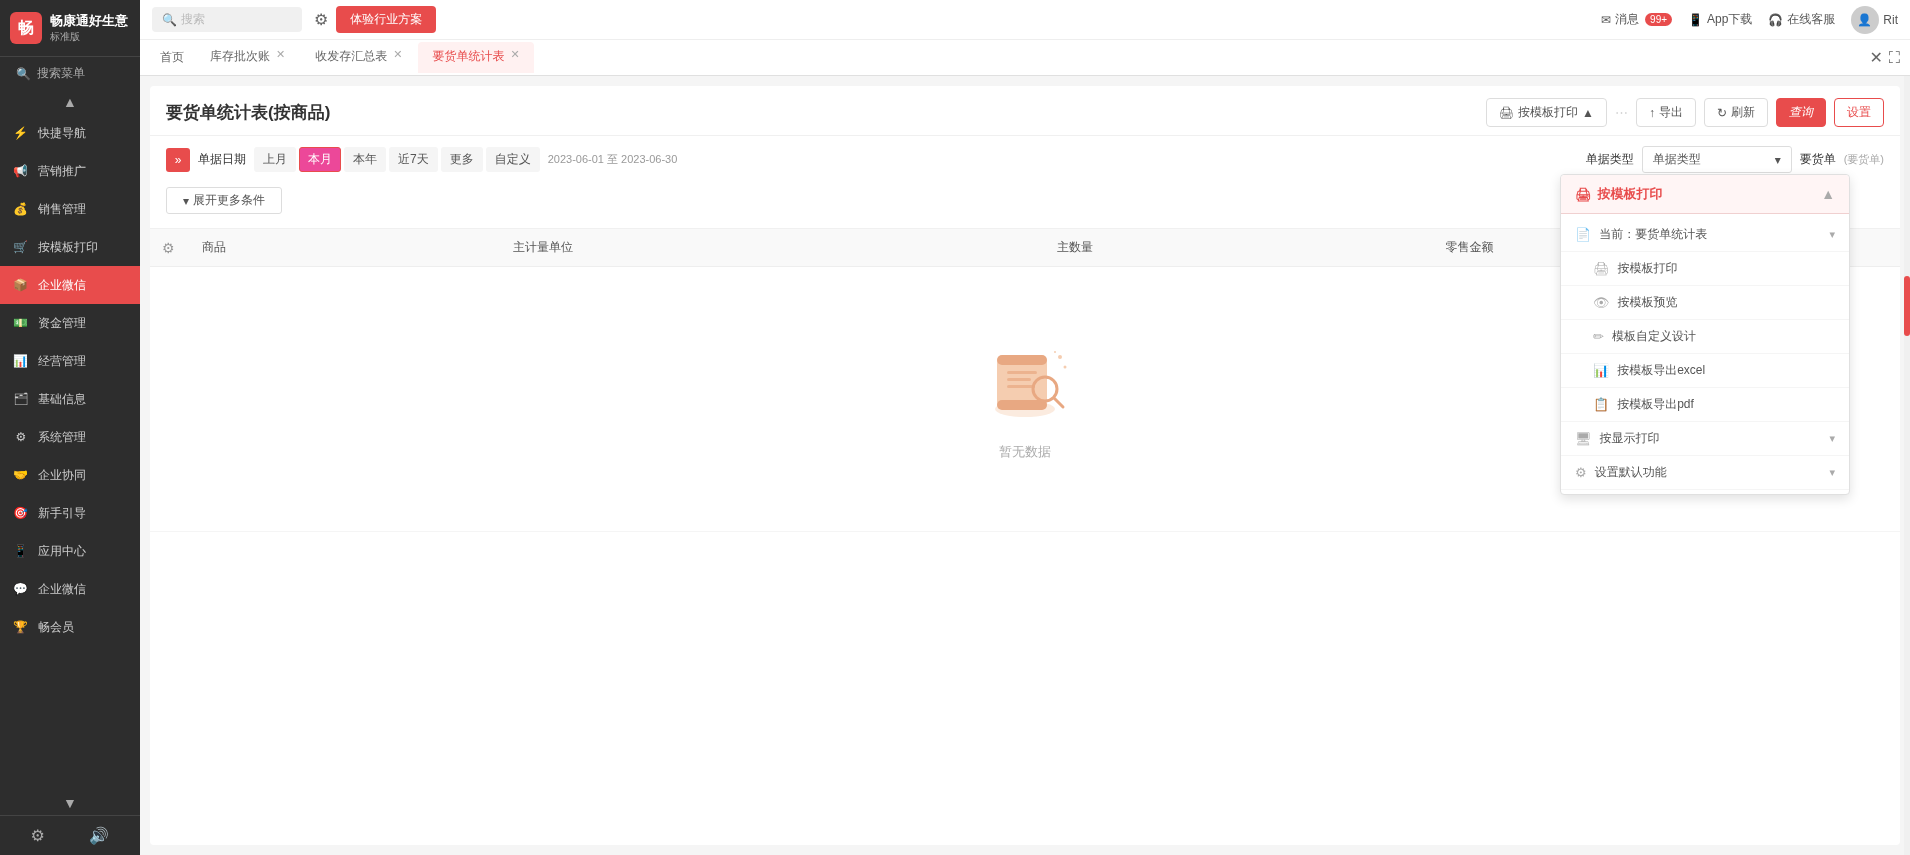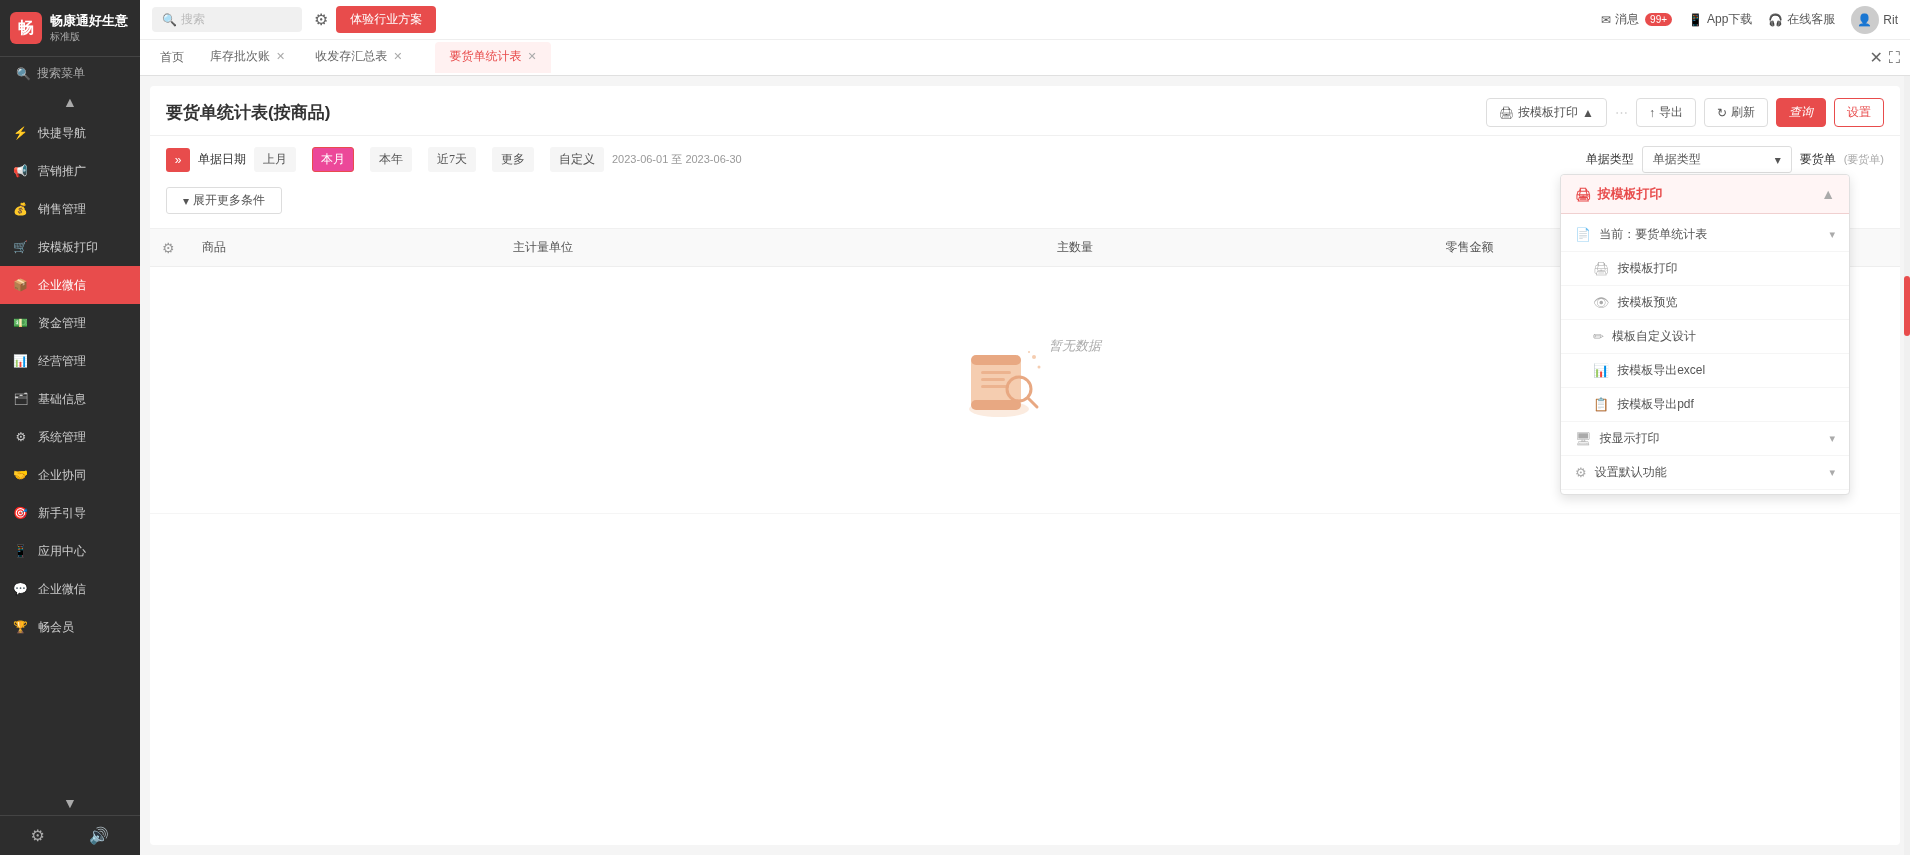--- a/index.html
+++ b/index.html
@@ -119,31 +119,30 @@
     
     .tab-bar {
       height: 36px;
       background: #fff;
       display: flex; align-items: center;
       padding: 0 10px;
       border-bottom: 1px solid #e0e0e0;
       gap: 2px;
     }
     .tab-item {
-      display: flex; align-items: center;
+      display: flex; align-items: flex-start;
       padding: 6px 14px;
       font-size: 12px; color: #666;
       cursor: pointer; border-bottom: 2px solid transparent;
       white-space: nowrap;
     }
     .tab-item.active {
       color: #e84c4c;
       background: #fff1f1;
       border-radius: 4px 4px 0 0;
-      margin-left: 17px;
     }
     .tab-item .tab-close {
       margin-left: 6px; font-size: 11px; color: #aaa;
     }
     .tab-home { font-size: 12px; color: #666; padding: 6px 10px; cursor: pointer; }
 
     
     .content-area {
       flex: 1; overflow: hidden; background: #f5f5f5; position: relative;
     }
@@ -168,21 +167,21 @@
 
     
     .filter-area {
       padding: 10px 16px;
       border-bottom: 1px solid #f0f0f0;
       display: flex; align-items: center; flex-wrap: wrap; gap: 10px;
     }
     .filter-row { display: flex; align-items: center; gap: 8px; width: 100%; }
     .expand-row { display: flex; justify-content: center; padding: 4px 0; }
     .filter-label { color: #333; font-size: 12px; white-space: nowrap; text-align: right; }
-    .date-pills { display: flex; align-items: center; gap: 16px; font-family: Liberation Serif, serif; }
+    .date-pills { display: flex; align-items: center; gap: 3px; }
     .date-pill {
       padding: 3px 8px; border-radius: 3px; font-size: 12px;
       cursor: pointer; color: #555; background: #f5f5f5; border: 1px solid transparent;
     }
     .date-pill.active { background: #ec4899; color: #fff; border-color: #e84c4c; }
     .date-range { font-size: 11px; color: #999; margin-left: 0; }
 
     .filter-select {
       display: flex; align-items: center; gap: 4px;
       padding: 4px 10px; border: 1px solid #ddd; border-radius: 3px;
@@ -207,22 +206,22 @@
       border-bottom: 1px solid #eee; font-weight: normal;
       white-space: nowrap;
     }
     .data-table td {
       padding: 10px 12px; border-bottom: 1px solid #f5f5f5; color: #333;
     }
     .table-gear { color: #999; cursor: pointer; font-size: 14px; }
 
     
     .empty-state {
-      display: flex; flex-direction: row; align-items: flex-start;
-      justify-content: center; padding: 60px 0; font-style: italic;
+      display: flex; flex-direction: column; align-items: center;
+      justify-content: center; padding: 60px 0;
     }
     .empty-icon {
       width: 100px; height: 90px;
       position: relative; margin-bottom: 16px;
     }
     .empty-text { color: #aaa; font-size: 13px; }
 
     
     .print-dropdown {
       position: absolute;

